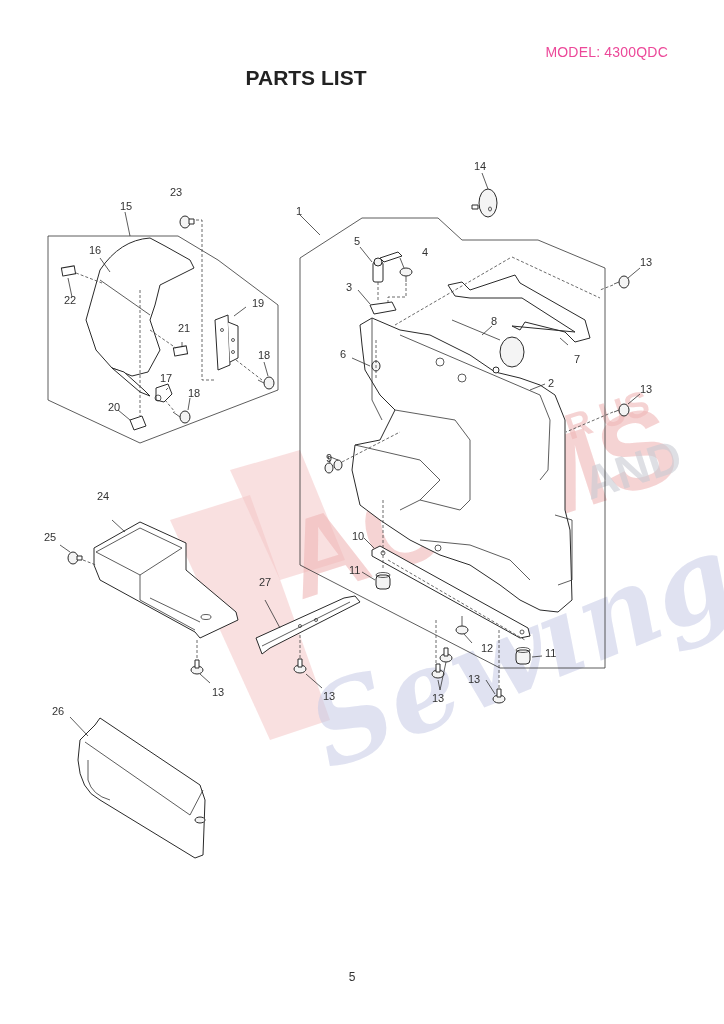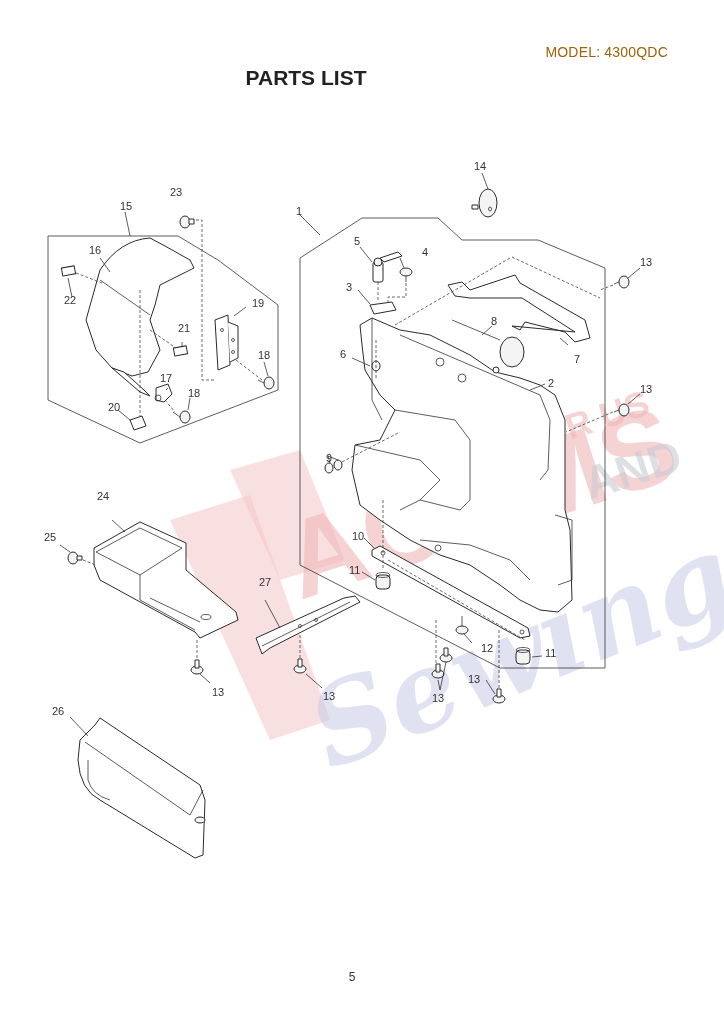--- a/index.html
+++ b/index.html
@@ -1,18 +1,18 @@
 <!DOCTYPE html>
 <html><head>
 <meta charset="utf-8">
 <style>
   html, body { margin: 0; padding: 0; background: #ffffff; }
   body { width: 724px; height: 1024px; position: relative; overflow: hidden;
          font-family: "Liberation Sans", sans-serif; color: #222; }
-  .model { position: absolute; top: 44px; right: 56px; font-size: 14px; color: #a16207; letter-spacing: 0.2px; }
+  .model { position: absolute; top: 44px; right: 56px; font-size: 14px; color: #ec4899; letter-spacing: 0.2px; }
   .title { position: absolute; top: 66px; left: 0; width: 612px; text-align: center;
            font-size: 21px; font-weight: bold; color: #222; }
   .page-num { position: absolute; top: 970px; left: 0; width: 704px; text-align: center; font-size: 12px; color: #333; }
   svg.diagram { position: absolute; left: 0; top: 0; width: 724px; height: 1024px; }
   .callout { font-family: "Liberation Sans", sans-serif; font-size: 11px; fill: #333; }
   .ln { stroke: #333; stroke-width: 0.8; fill: none; }
   .part { stroke: #2a2a2a; stroke-width: 1; fill: #fff; stroke-linejoin: round; }
   .partg { stroke: #2a2a2a; stroke-width: 1; fill: #f4f4f4; stroke-linejoin: round; }
   .dash { stroke: #444; stroke-width: 0.8; fill: none; stroke-dasharray: 3 2; }
   .wm-red { fill: #f4c6c6; opacity: 0.55; }

